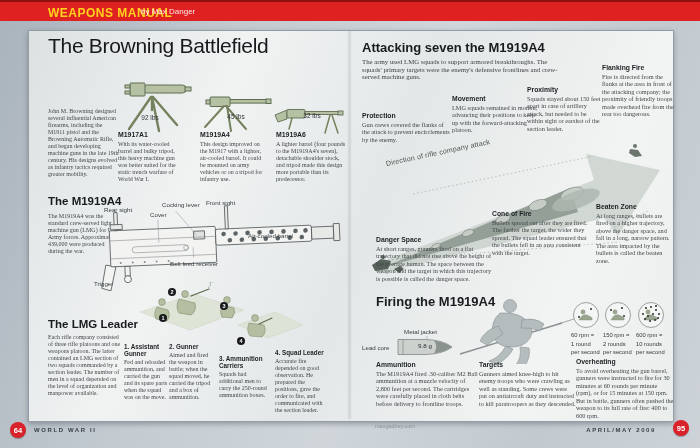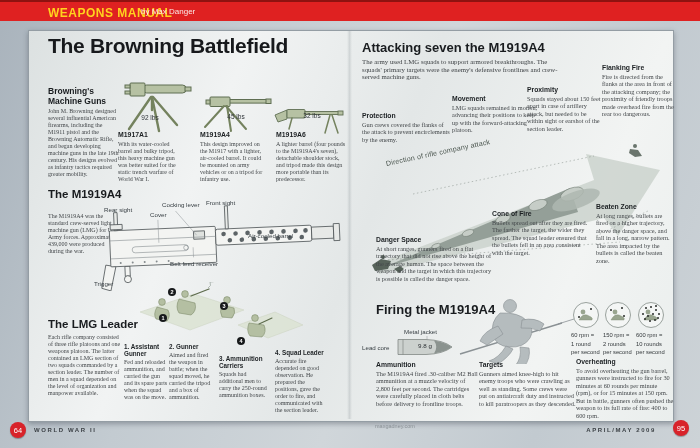--- a/index.html
+++ b/index.html
@@ -7,60 +7,59 @@
   #stage{position:relative;width:700px;height:448px;background:linear-gradient(108deg,#a9b3bc 0%,#c3cbd1 30%,#d0d6da 55%,#c2cad0 80%,#cdd3d7 100%);overflow:hidden}
   .abs{position:absolute}
   
   .banner{left:0;top:0;width:700px;height:21px;background:linear-gradient(#8e1210 0,#8e1210 2px,#df2121 2px)}
   .banner-title{left:48px;top:6px;color:#ffd21e;font-weight:bold;font-size:12px;letter-spacing:.5px}
   .banner-byline{left:141px;top:7px;color:#fbe9e6;font-size:8px}
   
   .spread{left:28px;top:30px;width:644px;height:390px;background:linear-gradient(112deg,#dce1e1 0%,#f1f3f3 28%,#e3e7e7 52%,#f2f4f3 80%,#eaeeed 100%);border:1px solid #949da4;box-shadow:0 2px 5px rgba(40,50,60,.35)}
   .gutter{left:347px;top:31px;width:5px;height:388px;background:linear-gradient(90deg,rgba(120,130,135,0),rgba(120,130,135,.22),rgba(120,130,135,0))}
   
-  .h1{font-size:21px;font-weight:bold;color:#17191c;letter-spacing:-.3px;white-space:nowrap}
+  .h1{font-size:21px;font-weight:normal;color:#17191c;letter-spacing:-.3px;white-space:nowrap}
   .sub{font-size:9px;color:#2b2f33;white-space:nowrap}
   .sec{font-weight:bold;color:#191c1f}
   .sec-lg{font-size:11.5px}
   .sec-sm{font-size:8.5px;line-height:1.2}
   .sec-rt{font-size:13px}
   .bs{font-family:"Liberation Serif",serif;font-size:6px;line-height:1.16;color:#43474a}
   .bm{font-family:"Liberation Serif",serif;font-size:6.3px;line-height:1.18;color:#43474a}
   .bi{font-family:"Liberation Serif",serif;font-size:6.8px;line-height:1.14;color:#3f4346}
   .ch{font-weight:bold;font-size:6.8px;color:#1c2023;margin-bottom:2px}
   .ch-sm{font-weight:bold;font-size:6.3px;color:#1c2023;margin-bottom:2px}
   .lbl{font-size:6.2px;color:#394045;white-space:nowrap}
   .wt{font-size:6.5px;color:#2e3337;text-align:center}
   .gname{font-size:6.9px;font-weight:bold;color:#1c2023}
   .badge{width:8px;height:8px;border-radius:50%;background:#17191b;color:#fff;font-size:5.5px;font-weight:bold;display:flex;align-items:center;justify-content:center}
   .ratecircle{width:24px;height:24px;border-radius:50%;background:#f4f6f5;border:1px solid #9aa29e;display:flex;align-items:center;justify-content:center}
   .ratelabel{font-size:5.8px;line-height:1.5;color:#33383b;white-space:pre-line}
   .dirlabel{font-size:7px;color:#49544d;transform:rotate(-12deg);transform-origin:left center;white-space:nowrap;letter-spacing:.2px}
-  .pgnum{width:16px;height:16px;border-radius:50%;background:#d8232a;color:#fff;font-weight:normal;font-size:7.5px;display:flex;align-items:center;justify-content:center;box-shadow:0 1px 1px rgba(0,0,0,.3)}
+  .pgnum{width:16px;height:16px;border-radius:50%;background:#d8232a;color:#fff;font-weight:bold;font-size:7.5px;display:flex;align-items:center;justify-content:center;box-shadow:0 1px 1px rgba(0,0,0,.3)}
   .foot{font-size:6px;font-weight:bold;letter-spacing:1.6px;color:#3b4045;white-space:nowrap}
   .url{font-size:5.5px;color:#8a9196}
 </style>
 </head>
 <body>
 
 <div id="stage">
 
   <div class="abs banner"></div>
   <div class="abs banner-title">WEAPONS MANUAL</div>
   <div class="abs banner-byline">by Max Danger</div>
 
   <div class="abs spread"></div>
   <div class="abs gutter"></div>
 
   <div class="abs h1" style="left:48px;top:34px">The Browning Battlefield</div>
 
-  <div class="abs sec sec-sm" style="left:48px;top:86px;width:78px">Browning's Machine Guns</div>
   <div class="abs bs" style="left:48px;top:108px;width:71px">John M. Browning designed several influential American firearms, including the M1911 pistol and the Browning Automatic Rifle, and began developing machine guns in the late 19th century. His designs evolved as infantry tactics required greater mobility.</div>
 
-  <div class="abs sec sec-lg" style="left:48px;top:188px">The M1919A4</div>
+  <div class="abs sec sec-lg" style="left:48px;top:195px">The M1919A4</div>
   <div class="abs bs" style="left:48px;top:213px;width:71px">The M1919A4 was the standard crew-served light machine gun (LMG) for U.S. Army forces. Approximately 439,000 were produced during the war.</div>
 
   <div class="abs sec sec-lg" style="left:48px;top:318px">The LMG Leader</div>
   <div class="abs bs" style="left:48px;top:334px;width:73px">Each rifle company consisted of three rifle platoons and one weapons platoon. The latter contained an LMG section of two squads commanded by a section leader. The number of men in a squad depended on the level of organization and manpower available.</div>
 
   <svg class="abs" style="left:116px;top:72px" width="78" height="64" viewBox="0 0 78 64">
     <g stroke="#5f6e52" stroke-width="1" fill="#b6c1a3">
       <rect x="27" y="13" width="43" height="8" rx="3.5"></rect>
       <rect x="69" y="15" width="6" height="4"></rect>
       <rect x="14" y="11" width="15" height="13" rx="1"></rect>
@@ -266,21 +265,21 @@
   </div>
   <div class="abs" style="left:492px;top:210px;width:100px">
     <div class="ch">Cone of Fire</div>
     <div class="bm">Bullets spread out after they are fired. The farther the target, the wider they spread. The squad leader ensured that the bullets fell in an area consistent with the target.</div>
   </div>
   <div class="abs" style="left:596px;top:203px;width:78px">
     <div class="ch">Beaten Zone</div>
     <div class="bm">At long ranges, bullets are fired on a higher trajectory, above the danger space, and fall in a long, narrow pattern. The area impacted by the bullets is called the beaten zone.</div>
   </div>
 
-  <div class="abs sec sec-rt" style="left:376px;top:302px">Firing the M1919A4</div>
+  <div class="abs sec sec-rt" style="left:376px;top:294px">Firing the M1919A4</div>
 
   <div class="abs lbl" style="left:404px;top:328px">Metal jacket</div>
   <div class="abs lbl" style="left:362px;top:344px">Lead core</div>
   <svg class="abs" style="left:393px;top:336px" width="64" height="22" viewBox="0 0 64 22">
     <path d="M5,3.5 L33,3.5 Q50,4 59,11 Q50,18 33,18.5 L5,18.5 Z" fill="#ccd1ce" stroke="#757d79" stroke-width=".7"></path>
     <path d="M41,4.5 Q53,6.5 58.5,11 Q53,15.5 41,17.5 Q45.5,11 41,4.5" fill="#8b938f"></path>
     <line x1="10" y1="3.5" x2="10" y2="18.5" stroke="#757d79" stroke-width=".6"></line>
     <line x1="34" y1="0" x2="34" y2="3.5" stroke="#8d9397" stroke-width=".5"></line>
   </svg>
   <div class="abs lbl" style="left:408px;top:342px;width:34px;text-align:center;color:#2b2f32">9.8 g</div>

